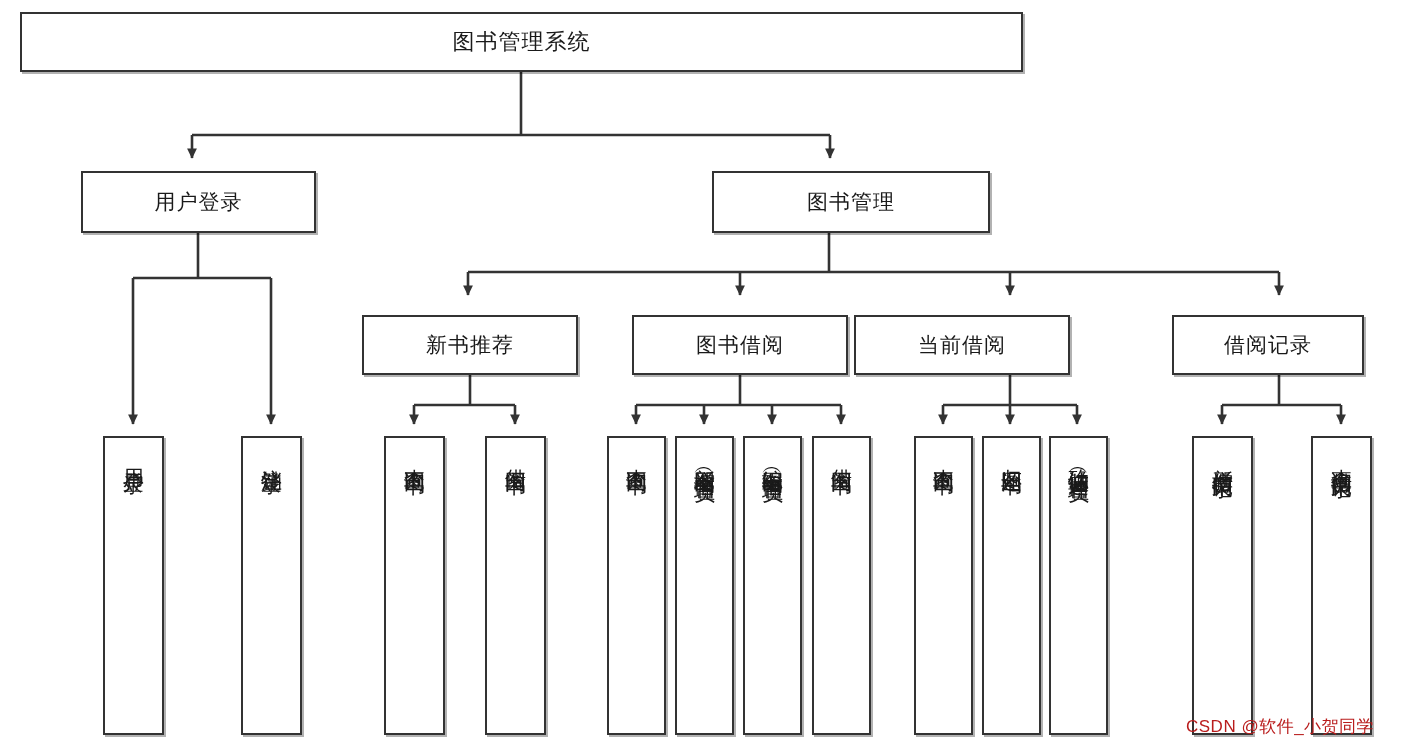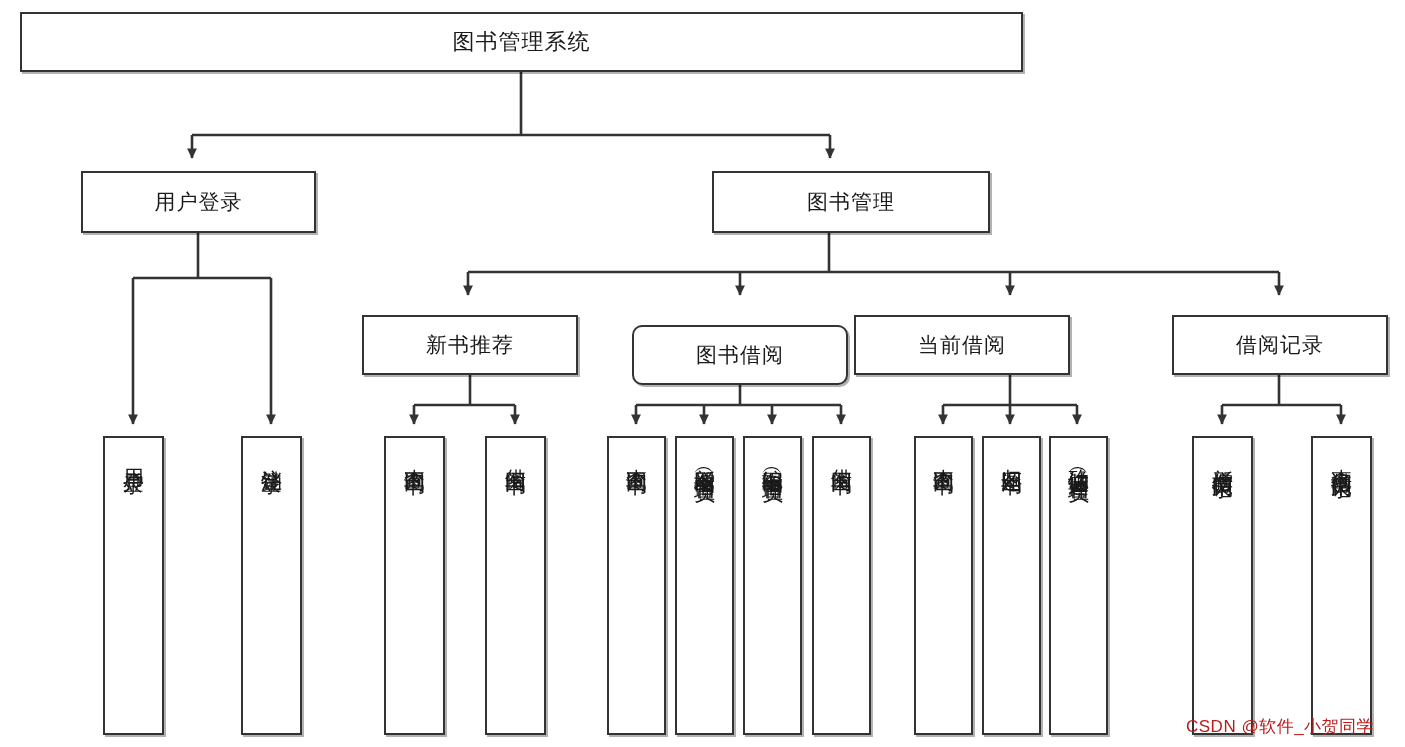--- a/index.html
+++ b/index.html
@@ -131,27 +131,27 @@
   <div class="node h" style="left:81px; top:171px; width:235px; height:62px;">
     <span>用户登录</span>
   </div>
   <div class="node h" style="left:712px; top:171px; width:278px; height:62px;">
     <span>图书管理</span>
   </div>
 
   <div class="node h" style="left:362px; top:315px; width:216px; height:60px;">
     <span>新书推荐</span>
   </div>
-  <div class="node h" style="left:632px; top:325px; width:216px; height:60px;border-radius:10px;">
+  <div class="node h" style="left:632px; top:315px; width:216px; height:60px;">
     <span>图书借阅</span>
   </div>
   <div class="node h" style="left:854px; top:315px; width:216px; height:60px;">
     <span>当前借阅</span>
   </div>
-  <div class="node h" style="left:1172px; top:315px; width:216px; height:60px;">
+  <div class="node h" style="left:1172px; top:315px; width:192px; height:60px;">
     <span>借阅记录</span>
   </div>
 
   <div class="node v" style="left:103px; top:436px; width:61px; height:299px;">
     <span class="vtext">用户登录</span>
   </div>
   <div class="node v" style="left:241px; top:436px; width:61px; height:299px;">
     <span class="vtext">注销登录</span>
   </div>
 

